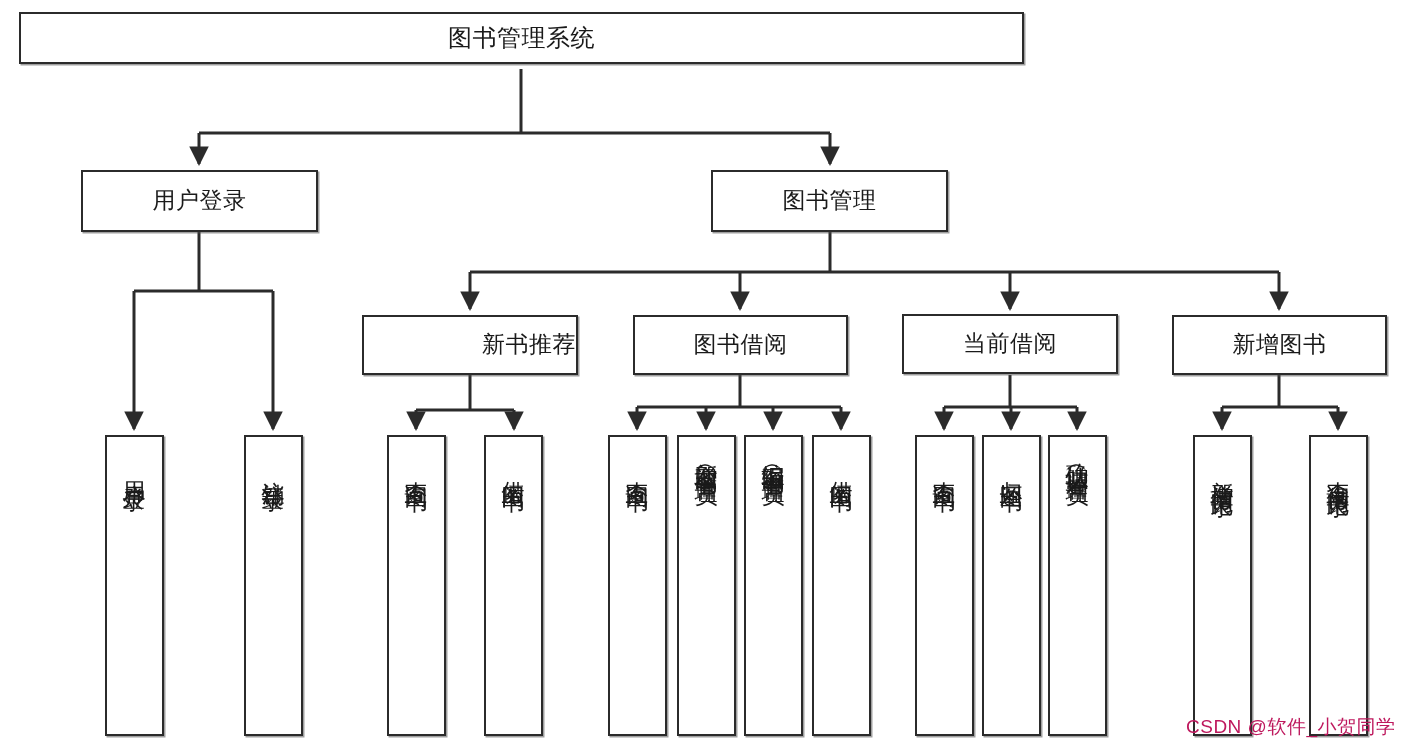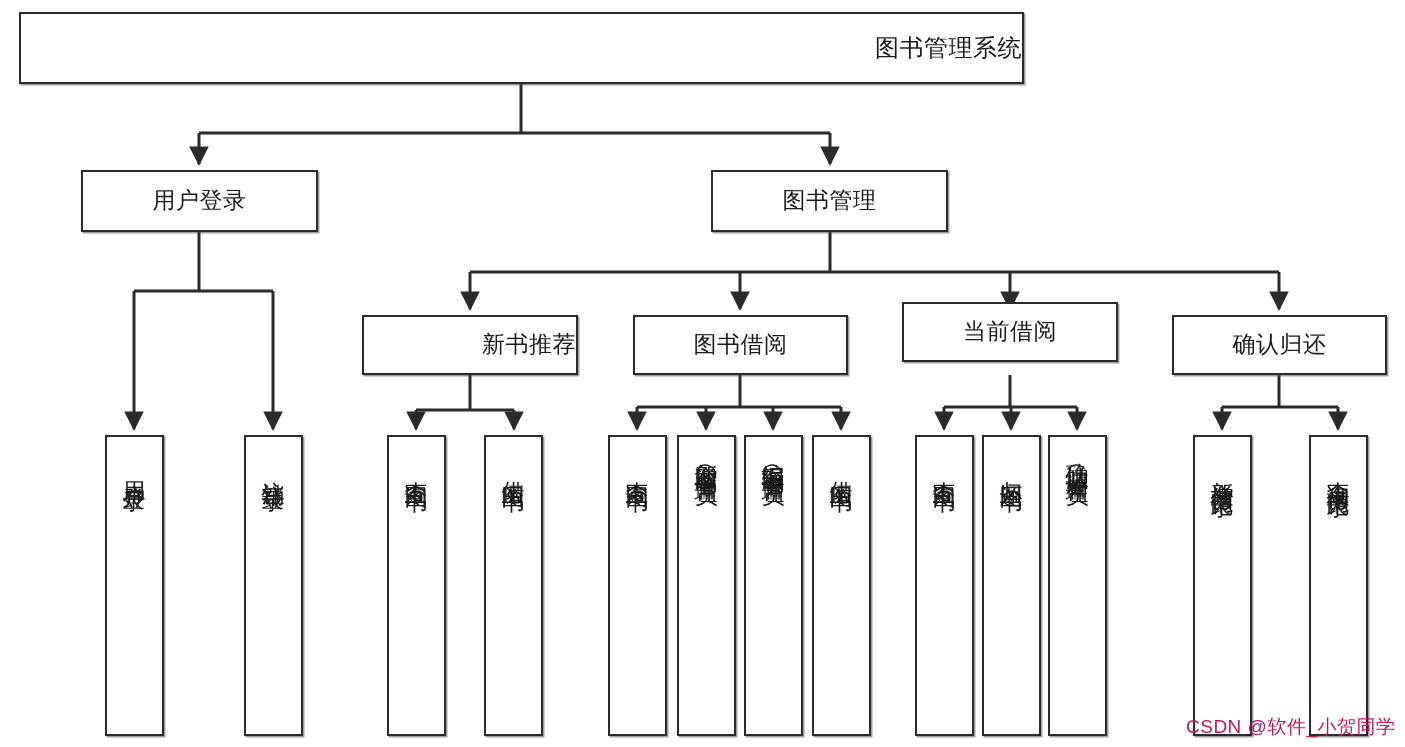--- a/index.html
+++ b/index.html
@@ -127,42 +127,42 @@
       <path d="M 1011 407 L 1011 429" marker-end="url(#arrow)"></path>
       <path d="M 1077 407 L 1077 429" marker-end="url(#arrow)"></path>
 
       <path d="M 1279 375 L 1279 407"></path>
       <path d="M 1222 407 L 1338 407"></path>
       <path d="M 1222 407 L 1222 429" marker-end="url(#arrow)"></path>
       <path d="M 1338 407 L 1338 429" marker-end="url(#arrow)"></path>
     </g>
   </svg>
 
-  <div class="node horiz root" style="left:19px; top:12px; width:1005px; height:72px;justify-content:flex-end;">
+  <div class="node horiz root" style="left:19px; top:12px; width:1005px; height:52px;">
     <span class="node-label">图书管理系统</span>
   </div>
 
   <div class="node horiz" style="left:81px; top:170px; width:237px; height:62px;">
     <span class="node-label">用户登录</span>
   </div>
   <div class="node horiz" style="left:711px; top:170px; width:237px; height:62px;">
     <span class="node-label">图书管理</span>
   </div>
 
   <div class="node horiz" style="left:362px; top:315px; width:216px; height:60px;justify-content:flex-end;">
     <span class="node-label">新书推荐</span>
   </div>
   <div class="node horiz" style="left:633px; top:315px; width:215px; height:60px;">
     <span class="node-label">图书借阅</span>
   </div>
-  <div class="node horiz" style="left:902px; top:302px; width:216px; height:60px;align-items:center;">
+  <div class="node horiz" style="left:902px; top:314px; width:216px; height:60px;align-items:center;">
     <span class="node-label">当前借阅</span>
   </div>
   <div class="node horiz" style="left:1172px; top:315px; width:215px; height:60px;">
-    <span class="node-label">确认归还</span>
+    <span class="node-label">新增图书</span>
   </div>
 
   <div class="node vert" style="left:105px; top:435px; width:59px; height:301px;">
     <span class="node-label">用户登录</span>
   </div>
   <div class="node vert" style="left:244px; top:435px; width:59px; height:301px;">
     <span class="node-label">注销登录</span>
   </div>
 
   <div class="node vert" style="left:387px; top:435px; width:59px; height:301px;">

